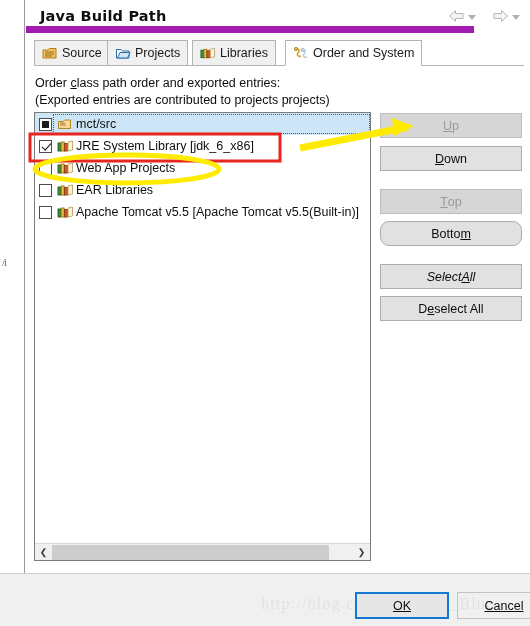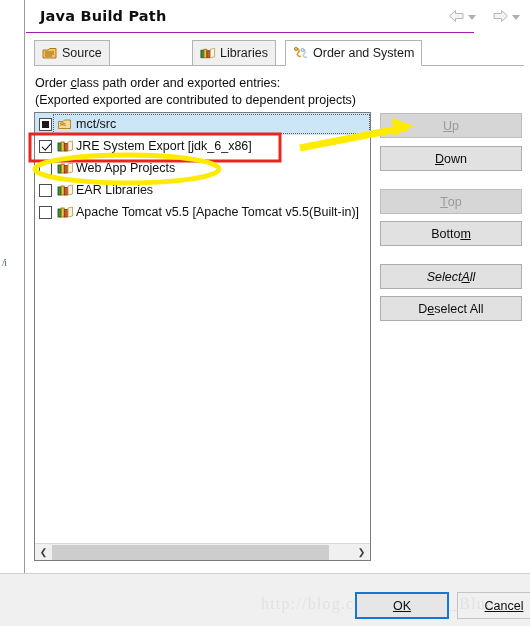--- a/index.html
+++ b/index.html
@@ -43,21 +43,21 @@
     left: 26px; top: 0;
     width: 504px; height: 626px;
     background: #ffffff;
   }
 
   
   #header {
     position: absolute;
     left: 0; top: 0;
     width: 448px; height: 33px;
-    border-bottom: 1px solid #a21caf;
+    border-bottom: 7px solid #a21caf;
     box-sizing: border-box;
   }
   #page-title {
     position: absolute;
     left: 14px; top: 8px;
     font-size: 14.5px;
     font-weight: bold;
     font-family: "DejaVu Sans", sans-serif;
     letter-spacing: .2px;
     color: #0f0f0f;
@@ -315,20 +315,27 @@
     <div id="tabstrip-baseline"></div>
 
     <div class="tab" style="left:0px;">
       <svg class="tab-icon" viewBox="0 0 16 15">
         <path d="M1 4 L6 4 L7.5 2.5 L14 2.5 L14 12 L1 12 Z" fill="#f2c266" stroke="#b07d18" stroke-width="1"></path>
         <path d="M3 6 L12 6 M3 8 L12 8 M3 10 L10 10" stroke="#9a6a12" stroke-width="1"></path>
       </svg>
       <span>Source</span>
     </div>
 
+    <div class="tab" style="left:73px;">
+      <svg class="tab-icon" viewBox="0 0 16 15">
+        <path d="M1.5 3.5 L6 3.5 L7.5 5 L14 5 L14 12 L1.5 12 Z" fill="#ffffff" stroke="#2b6ea8" stroke-width="1"></path>
+        <path d="M2.5 12 L5 6.5 L15 6.5 L12.5 12 Z" fill="#cfe6f7" stroke="#2b6ea8" stroke-width="1"></path>
+      </svg>
+      <span>Projects</span>
+    </div>
 
     <div class="tab" style="left:158px;">
       <svg class="tab-icon" viewBox="0 0 17 15">
         <rect x="1" y="4" width="3" height="8" fill="#3f8f3f" stroke="#1d5c1d" stroke-width=".9"></rect>
         <rect x="4.2" y="3" width="3" height="9" fill="#e8c34a" stroke="#9a7512" stroke-width=".9"></rect>
         <rect x="7.4" y="4.5" width="3" height="7.5" fill="#cf5b22" stroke="#8c3a10" stroke-width=".9"></rect>
         <path d="M11 3 L15.5 2 L15.5 11 L11 12 Z" fill="#fbf4dd" stroke="#b8a264" stroke-width=".9"></path>
       </svg>
       <span>Libraries</span>
     </div>
@@ -339,42 +346,42 @@
         <path d="M9.5 4 C12 3, 13 6, 11 8 C9 10, 12 12, 14 11" fill="none" stroke="#b9cfe0" stroke-width="1.6"></path>
         <circle cx="3" cy="3" r="1.6" fill="#f2c266" stroke="#9a6a12" stroke-width=".8"></circle>
         <circle cx="9.6" cy="4" r="1.6" fill="#dce9f3" stroke="#7f9cb3" stroke-width=".8"></circle>
       </svg>
       <span>Order and System</span>
     </div>
   </div>
 
   <div class="desc" id="desc1"><span>Order </span><span class="mnem">c</span><span>lass path order and exported entries:</span></div>
 
-  <div class="desc" id="desc2">(Exported exported are contributed to dependent projects)</div>
+  <div class="desc" id="desc2">(Exported entries are contributed to projects projects)</div>
 
   <div id="listbox">
 
     <div class="row selected focused">
       <div class="cb partial"></div>
       <svg class="row-icon" viewBox="0 0 17 15">
         <path d="M1.5 4.5 L6 4.5 L7.5 3 L13.5 3 L13.5 11.5 L1.5 11.5 Z" fill="#f7d89a" stroke="#b07d18" stroke-width=".9"></path>
         <path d="M3 6.5 C5 5.5, 7 6, 8.5 7 M3.2 8.3 C5.2 7.3, 7.2 7.8, 8.7 8.8" fill="none" stroke="#9a6a12" stroke-width=".9"></path>
       </svg>
       <span class="row-label">mct/src</span>
     </div>
 
     <div class="row">
       <div class="cb checked"></div>
       <svg class="row-icon" viewBox="0 0 17 15">
         <rect x="1" y="4" width="3" height="8" fill="#3f8f3f" stroke="#1d5c1d" stroke-width=".9"></rect>
         <rect x="4.2" y="3" width="3" height="9" fill="#e8c34a" stroke="#9a7512" stroke-width=".9"></rect>
         <rect x="7.4" y="4.5" width="3" height="7.5" fill="#cf5b22" stroke="#8c3a10" stroke-width=".9"></rect>
         <path d="M11 3 L15.5 2 L15.5 11 L11 12 Z" fill="#fbf4dd" stroke="#b8a264" stroke-width=".9"></path>
       </svg>
-      <span class="row-label">JRE System Export [jdk_6_x86]</span>
+      <span class="row-label">JRE System Library [jdk_6_x86]</span>
     </div>
 
     <div class="row">
       <div class="cb"></div>
       <svg class="row-icon" viewBox="0 0 17 15">
         <rect x="1" y="4" width="3" height="8" fill="#3f8f3f" stroke="#1d5c1d" stroke-width=".9"></rect>
         <rect x="4.2" y="3" width="3" height="9" fill="#e8c34a" stroke="#9a7512" stroke-width=".9"></rect>
         <rect x="7.4" y="4.5" width="3" height="7.5" fill="#cf5b22" stroke="#8c3a10" stroke-width=".9"></rect>
         <path d="M11 3 L15.5 2 L15.5 11 L11 12 Z" fill="#fbf4dd" stroke="#b8a264" stroke-width=".9"></path>
       </svg>
@@ -422,21 +429,21 @@
       <span class="mnem">D</span>
       <span>own</span>
     </div>
 
   <div class="btn disabled" style="top:189px;">
       <span></span>
       <span class="mnem">T</span>
       <span>op</span>
     </div>
 
-  <div class="btn" style="top:221px;">
+  <div class="btn" style="top:221px;border-radius:9px;">
       <span>Botto</span>
       <span class="mnem">m</span>
       <span></span>
     </div>
 
   <div class="btn" style="top:264px;font-style:italic;">
       <span>Select </span>
       <span class="mnem">A</span>
       <span>ll</span>
     </div>

